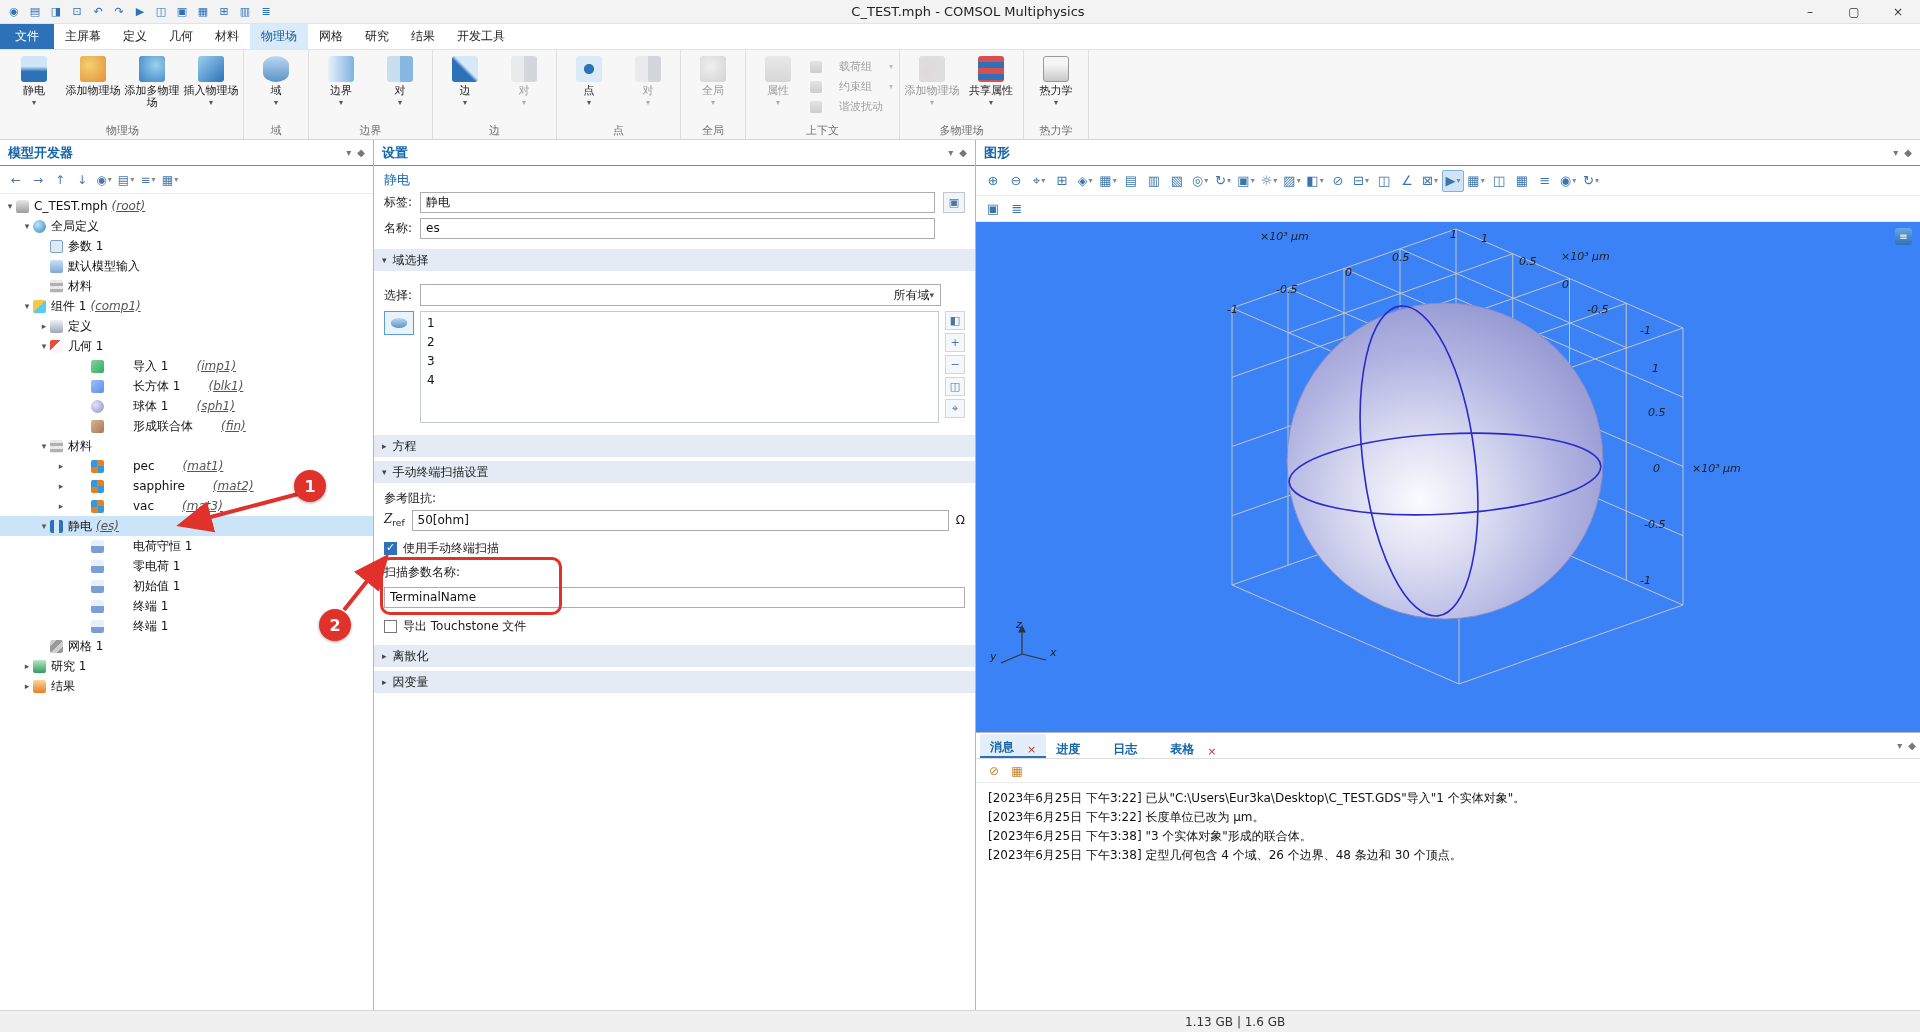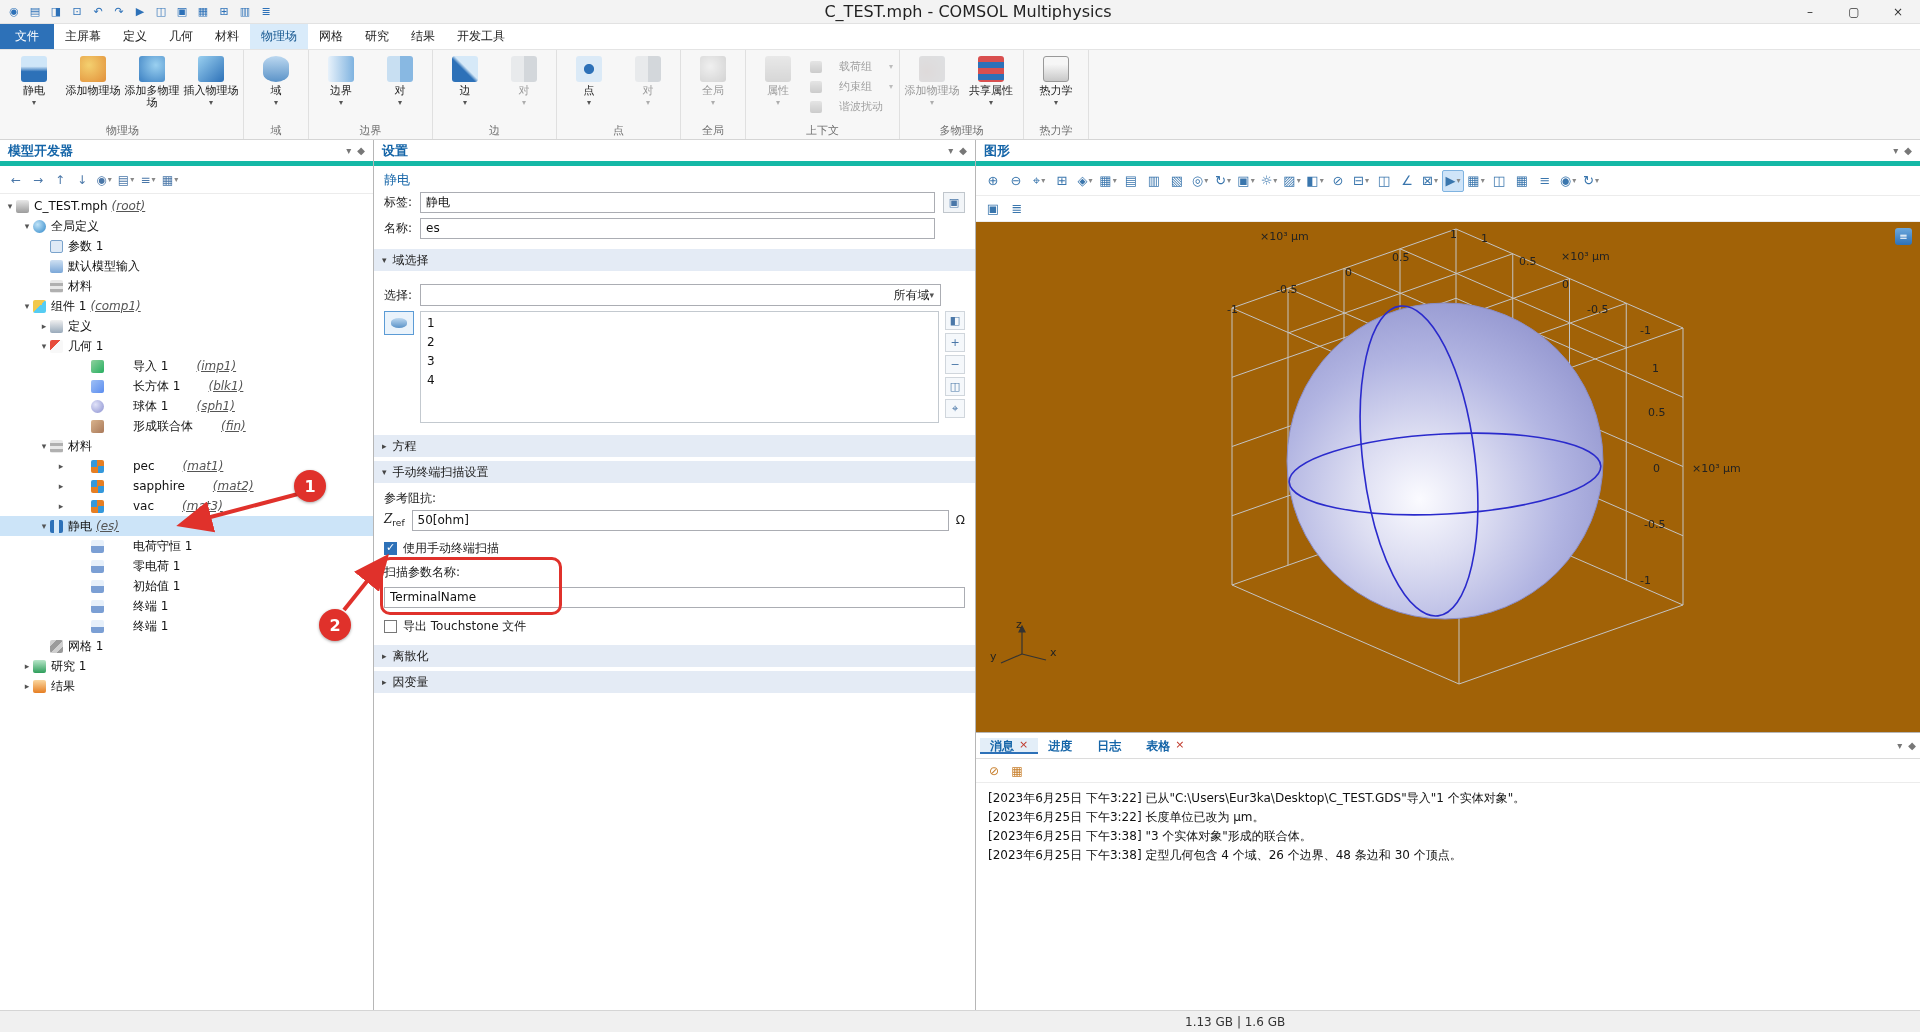--- a/index.html
+++ b/index.html
@@ -4,21 +4,21 @@
 <style>
   *{box-sizing:border-box;margin:0;padding:0;}
   html,body{width:1920px;height:1032px;overflow:hidden;}
   body{font-family:"DejaVu Sans","Liberation Sans",sans-serif;font-size:12px;color:#1a1a1a;background:#fff;}
   .app{position:relative;width:1920px;height:1032px;display:flex;flex-direction:column;background:#fff;}
 
   
   .titlebar{height:24px;background:#f3f3f3;border-bottom:1px solid #e2e2e2;display:flex;align-items:center;position:relative;flex:0 0 24px;}
   .qat{display:flex;align-items:center;padding-left:4px;gap:1px;}
   .qico{width:20px;height:18px;display:flex;align-items:center;justify-content:center;font-size:11px;color:#2d71b8;cursor:default;}
-  .win-title{position:absolute;left:16px;right:0;text-align:center;font-size:16px;color:#222;pointer-events:none;}
+  .win-title{position:absolute;left:16px;right:0;text-align:center;font-size:13px;color:#222;pointer-events:none;}
   .winctl{margin-left:auto;display:flex;z-index:2;}
   .wbtn{width:44px;height:23px;display:flex;align-items:center;justify-content:center;font-size:12px;color:#333;}
 
   
   .menubar{height:26px;background:#fff;border-bottom:1px solid #e4e4e4;display:flex;align-items:stretch;flex:0 0 26px;}
   .mitem{display:flex;align-items:center;padding:0 11px;font-size:12px;color:#222;cursor:default;}
   .mitem.mfile{background:#2d71b8;color:#fff;padding:0 15px;}
   .mitem.mactive{background:#d9ebfa;color:#14568f;}
 
   
@@ -45,21 +45,21 @@
   .ric-edge{background:linear-gradient(45deg,#2d71b8 45%,#d6e9f8 55%);}
   .ric-point{background:radial-gradient(circle,#2d71b8 25%,#dbeaf7 30%);}
   .ric-global{background:radial-gradient(circle at 40% 40%,#e8e8e8,#a8a8a8);}
   .ric-attr{background:linear-gradient(180deg,#d8d8d8,#b0b0b0);}
   .ric-mp{background:radial-gradient(circle at 30% 60%,#e0b0b0,#b0c8e0);}
   .ric-shared{background:repeating-linear-gradient(180deg,#d94f4f 0 6px,#2d71b8 6px 12px);}
   .ric-thermo{background:linear-gradient(180deg,#f6f6f6 30%,#c8c8c8);border:1px solid #999;}
 
   
   .main{flex:1;display:flex;min-height:0;}
-  .panel-hd{height:26px;display:flex;align-items:center;padding:0 8px;border-bottom:5px solid #14b8a6;background:#fff;flex:0 0 26px;}
+  .panel-hd{height:26px;display:flex;align-items:center;padding:0 8px;border-bottom:1px solid #14b8a6;background:#fff;flex:0 0 26px;}
   .panel-hd .pt{color:#1565a8;font-weight:bold;font-size:13px;}
   .hdicos{margin-left:auto;display:flex;gap:6px;}
   .hico{font-size:10px;color:#777;cursor:default;}
 
   
   .mb{width:374px;border-right:1px solid #b6b6b6;display:flex;flex-direction:column;background:#fff;}
   .mbtools{height:28px;display:flex;align-items:center;gap:2px;padding:0 6px;border-bottom:1px solid #ececec;flex:0 0 28px;}
   .tbi{min-width:20px;height:20px;display:flex;align-items:center;justify-content:center;font-size:12px;color:#4a77a8;border-radius:2px;cursor:default;}
   .tbi.dd::after{content:"▾";font-size:8px;color:#888;margin-left:1px;}
   .tree{flex:1;overflow:hidden;padding-top:2px;}
@@ -128,28 +128,28 @@
   .cap2{margin-top:4px;}
 
   
   .right{flex:1;display:flex;flex-direction:column;min-width:0;}
   .gfx{flex:1;display:flex;flex-direction:column;background:#fff;min-height:0;}
   .gtools{height:30px;display:flex;align-items:center;gap:1px;padding:0 6px;border-bottom:1px solid #ececec;flex:0 0 30px;overflow:hidden;}
   .gtools2{height:26px;display:flex;align-items:center;gap:2px;padding:0 6px;border-bottom:1px solid #ececec;flex:0 0 26px;}
   .gico{min-width:22px;height:22px;display:flex;align-items:center;justify-content:center;font-size:13px;color:#3a76ad;border-radius:2px;cursor:default;padding:0 1px;}
   .gico.dd::after{content:"▾";font-size:8px;color:#888;margin-left:1px;}
   .gico.act{background:#cfe4f8;border:1px solid #7fb3e0;}
-  .canvas{flex:1;position:relative;background:#a16207;overflow:hidden;}
+  .canvas{flex:1;position:relative;background:#3b82f6;overflow:hidden;font-style:italic;}
   .tick{position:absolute;font-size:11px;color:#222;white-space:nowrap;}
   .ginfo{position:absolute;right:8px;top:6px;width:17px;height:17px;border-radius:3px;background:linear-gradient(180deg,#6ca8dd,#2d71b8);color:#fff;font-size:10px;display:flex;align-items:center;justify-content:center;cursor:default;}
 
   
   .msgs{height:278px;border-top:1px solid #b6b6b6;display:flex;flex-direction:column;background:#fff;flex:0 0 278px;}
   .mtabs{height:26px;display:flex;align-items:center;border-bottom:1px solid #dcdcdc;padding:0 4px;flex:0 0 26px;}
-  .mtab{height:16px;display:flex;align-items:flex-start;gap:5px;padding:0 10px;font-size:12px;color:#1565a8;font-weight:bold;cursor:default;}
+  .mtab{height:24px;display:flex;align-items:flex-end;gap:13px;padding:0 10px;font-size:12px;color:#1565a8;font-weight:bold;cursor:default;}
   .mtab.active{background:#e3eef8;border-bottom:2px solid #2d71b8;}
   .mtab .tx{color:#c0392b;font-size:11px;font-weight:normal;}
   .mtabs .hdicos{margin-left:auto;}
   .mtools{height:24px;display:flex;align-items:center;gap:3px;padding:0 8px;border-bottom:1px solid #ececec;flex:0 0 24px;}
   .mtools .tbi{color:#c77e2a;}
   .loglines{flex:1;padding:6px 12px;overflow:hidden;}
   .logline{font-size:12px;line-height:19px;color:#111;white-space:nowrap;}
 
   
   .statusbar{height:22px;background:#f0f0f0;border-top:1px solid #d5d5d5;position:relative;flex:0 0 22px;}

